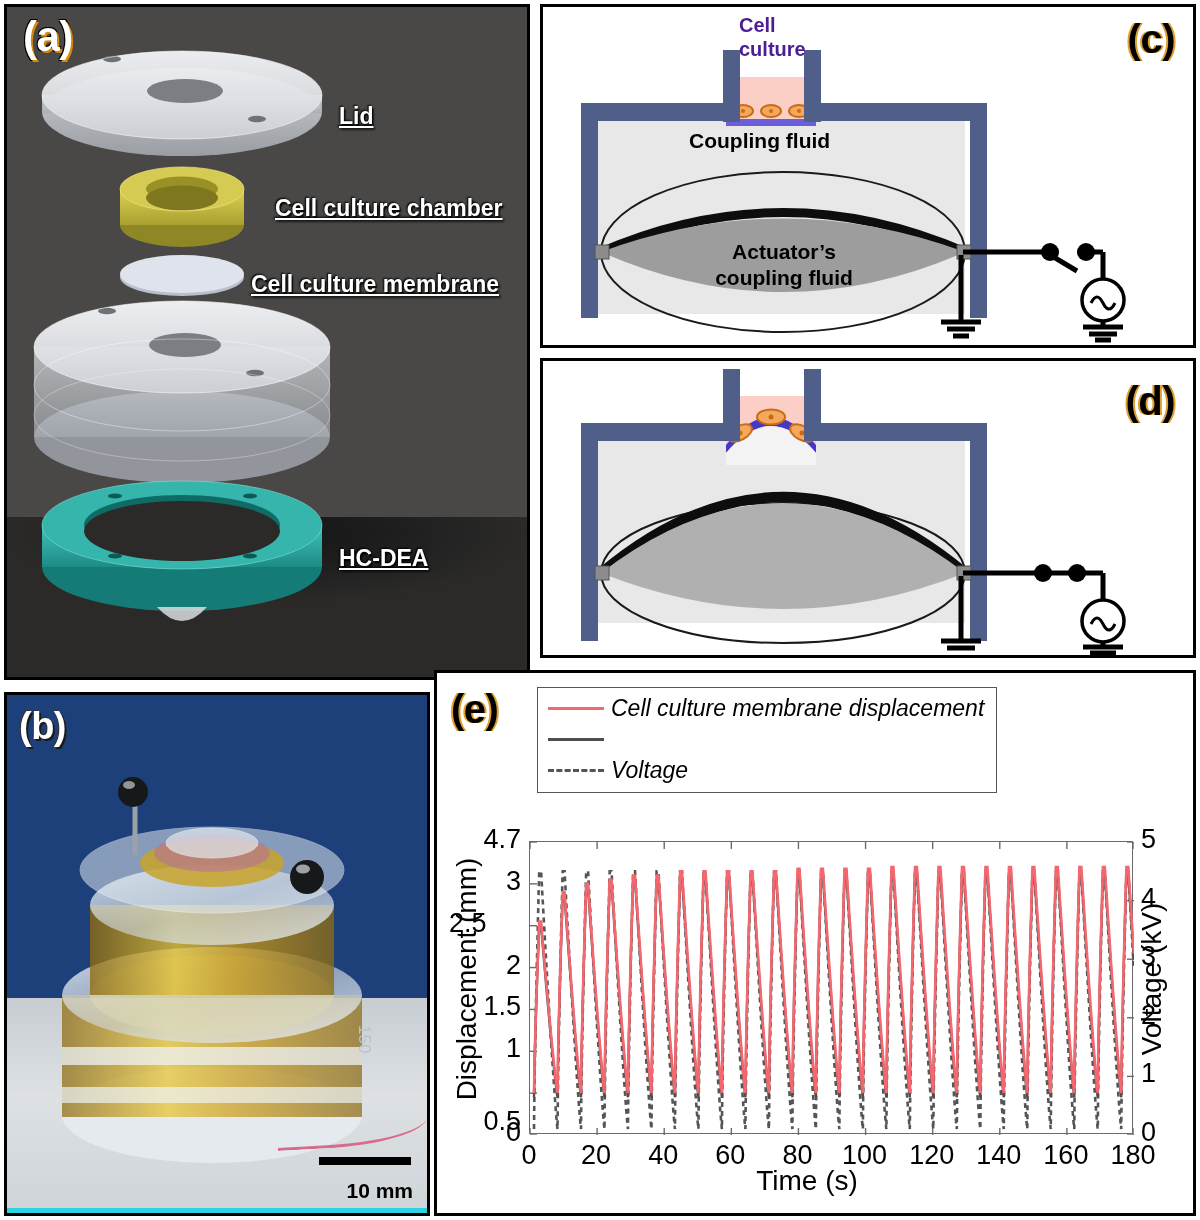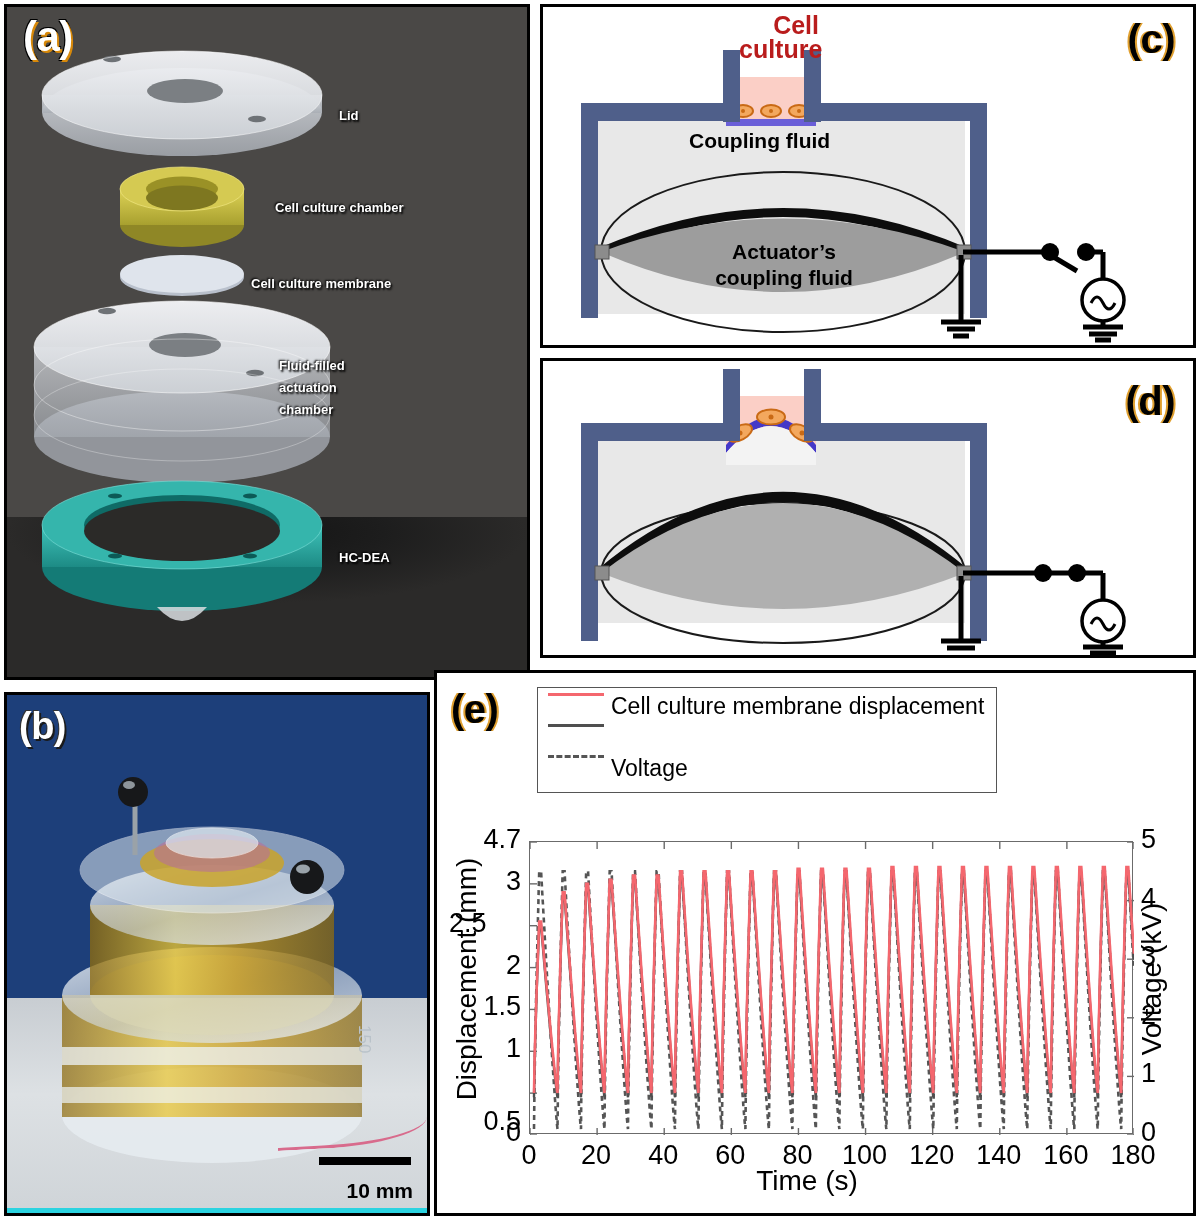--- a/index.html
+++ b/index.html
@@ -8,22 +8,22 @@
   .panel{position:absolute;box-sizing:border-box;}
 
   
   #panel-a{left:4px;top:4px;width:526px;height:676px;background:#4a4846;
            border:3px solid #000;overflow:hidden;}
   #panel-a .floor{position:absolute;left:0;bottom:0;width:100%;height:160px;
            background:radial-gradient(ellipse 260px 70px at 50% 10%,#151515 0%,#1d1d1d 45%,#2b2a29 100%);}
   .plabel{position:absolute;font-weight:bold;z-index:40;letter-spacing:-0.5px;}
   .plabel-a{left:16px;top:6px;font-size:42px;color:#fff;
      text-shadow:2px 2px 0 #d8890a,-1px -1px 0 #000,1px -1px 0 #000,-1px 1px 0 #000;}
-  .alabel{position:absolute;color:#fff;font-weight:bold;font-size:13px;line-height:22px;z-index:30;
-     text-shadow:1.5px 1.5px 2px #000,-1px -1px 2px #000;}
+  .alabel{position:absolute;color:#fff;font-weight:bold;font-size:23px;line-height:22px;z-index:30;
+     text-shadow:1.5px 1.5px 2px #000,-1px -1px 2px #000;text-decoration:underline;}
 
   
   #panel-b{left:4px;top:692px;width:426px;height:524px;background:#1d3f7a;
            border:3px solid #000;overflow:hidden;}
   #panel-b .bench{position:absolute;left:0;bottom:0;width:100%;height:215px;
            background:linear-gradient(180deg,#c8cdd2 0%,#dde1e4 45%,#cfd4d8 100%);}
   #panel-b .benchline{position:absolute;bottom:0;left:0;width:100%;height:5px;background:#2bd3e0;}
   .plabel-b{left:12px;top:10px;font-size:38px;color:#fff;
      text-shadow:2px 2px 0 #1a1a1a,-1px -1px 0 #333;}
   .scalebar{position:absolute;right:16px;bottom:48px;width:92px;height:8px;background:#000;}
@@ -37,21 +37,21 @@
   .plabel-c,.plabel-d{right:18px;font-size:40px;color:#000;
      text-shadow:2px 0 0 #e0a030,-2px 0 0 #e0a030;}
   .plabel-c{top:10px;} .plabel-d{top:18px;}
 
   
   #panel-e{left:434px;top:670px;width:762px;height:546px;border:3px solid #000;background:#fff;}
   .plabel-e{left:14px;top:14px;font-size:40px;color:#000;
      text-shadow:2px 0 0 #e0a030,-2px 0 0 #e0a030;}
   #legend{position:absolute;left:100px;top:14px;border:1.5px solid #555;background:#fff;
           padding:5px 12px 6px 10px;}
-  .legrow{display:flex;align-items:flex-start;height:31px;}
+  .legrow{display:flex;align-items:center;height:31px;font-style:italic;}
   .legkey{width:56px;height:0;margin-right:7px;flex:none;}
   .legtxt{font-size:23px;color:#000;white-space:nowrap;}
 
   .axlabel{position:absolute;font-size:28px;color:#000;}
   .tick{position:absolute;font-size:27px;color:#000;}
   #plotbox{position:absolute;border:1.5px solid #6b6b6b;box-sizing:border-box;}
 </style>
 </head>
 <body>
 
@@ -127,25 +127,20 @@
       <ellipse cx="175" cy="518" rx="140" ry="44" fill="none" stroke="#7fe0d8" stroke-opacity=".6"></ellipse>
       <path d="M150 600 q25 28 50 0 z" fill="#d9dde1" opacity=".85"></path>
     </g>
   </svg>
 
   <div class="plabel plabel-a">(a)</div>
 
   <div class="alabel" style="left:332px;top:98px;">Lid</div>
   <div class="alabel" style="left:268px;top:190px;text-align:right;">Cell culture chamber</div>
   <div class="alabel" style="left:244px;top:266px;">Cell culture membrane</div>
-  <div class="alabel" style="left:272px;top:348px;">
-    <span>Fluid-filled</span><br>
-    <span>actuation</span><br>
-    <span>chamber</span>
-  </div>
   <div class="alabel" style="left:332px;top:540px;">HC-DEA</div>
 </div>
 
 <div class="panel" id="panel-b">
   <div class="bench"></div>
   <div class="benchline"></div>
 
   <svg width="420" height="518" style="position:absolute;left:0;top:0;">
     <defs>
       <linearGradient id="pGlass" x1="0" y1="0" x2="1" y2="1">
@@ -238,21 +233,21 @@
       <line x1="546" y1="327" x2="574" y2="327"></line>
       <line x1="552" y1="333" x2="568" y2="333"></line>
     </g>
     <circle cx="507" cy="245" r="9" fill="#000"></circle>
     <circle cx="543" cy="245" r="9" fill="#000"></circle>
     <line x1="509" y1="249" x2="534" y2="264" stroke="#000" stroke-width="5"></line>
     <circle cx="560" cy="293" r="21" fill="#fff" stroke="#000" stroke-width="3.5"></circle>
     <path d="M548 296 q6 -12 12 0 q6 12 12 0" fill="none" stroke="#000" stroke-width="3"></path>
   </svg>
 
-  <div style="position:absolute;left:196px;top:6px;text-align:right;width:80px;font-size:25px;font-weight:bold;color:#b91c1c;line-height:24px;">
+  <div style="position:absolute;left:196px;top:6px;text-align:left;width:80px;font-size:20px;font-weight:bold;color:#4c1d95;line-height:24px;">
     <span>Cell</span><br>
     <span>culture</span>
   </div>
   <div style="position:absolute;left:146px;top:122px;font-size:21px;font-weight:bold;color:#000;">Coupling fluid</div>
   <div style="position:absolute;left:146px;top:196px;width:190px;text-align:center;font-size:21px;font-weight:bold;color:#000;line-height:26px;margin-top:36px;">
     <span>Actuator’s</span><br>
     <span>coupling fluid</span>
   </div>
   <div class="plabel plabel-c">(c)</div>
 </div>

